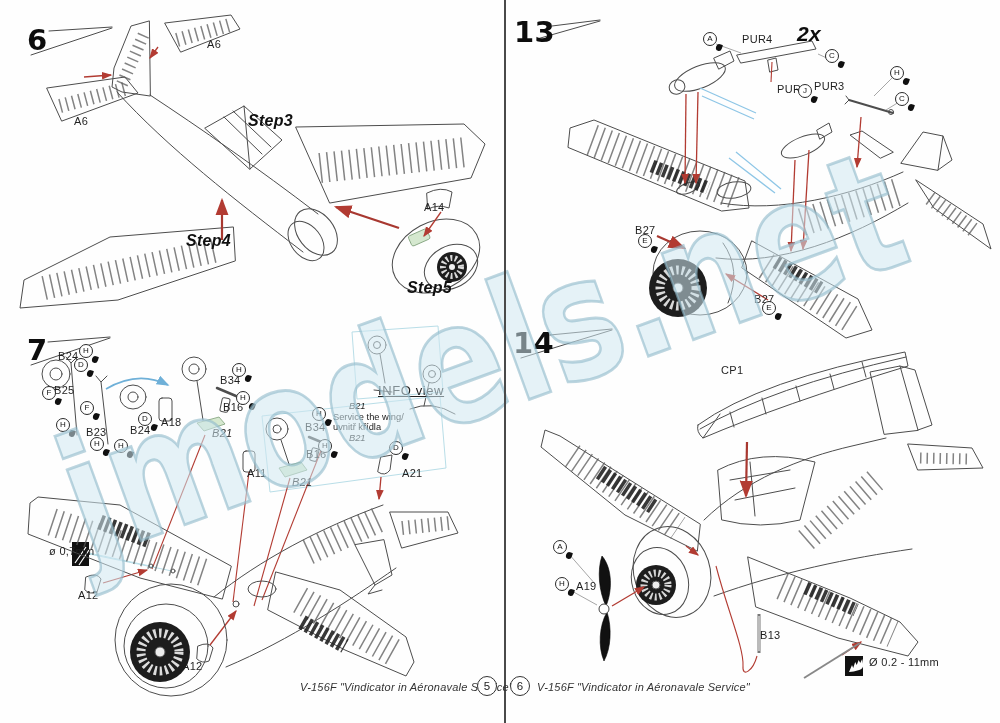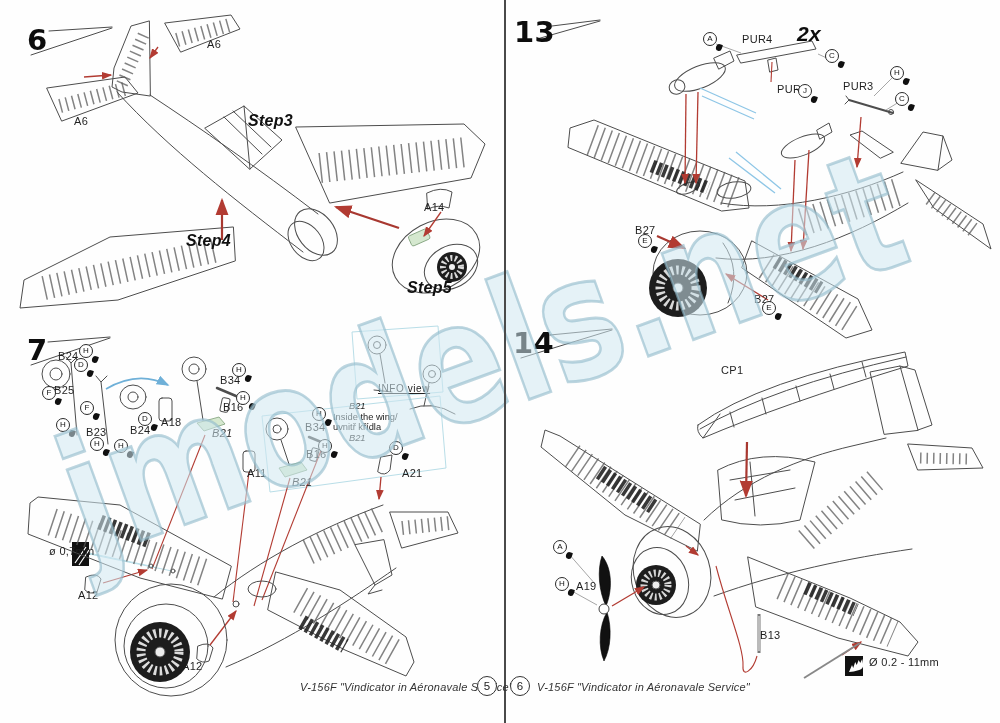--- a/index.html
+++ b/index.html
@@ -4,21 +4,21 @@
 <style>
   html,body{margin:0;padding:0}
   body{width:1000px;height:723px;background:#fefefe;font-family:"Liberation Sans",sans-serif;position:relative;overflow:hidden}
   .sheet{position:absolute;inset:0}
   svg.art{position:absolute;left:0;top:0}
   .lbl{position:absolute;font-size:11px;color:#1f1f1f;letter-spacing:.3px;white-space:nowrap}
   .it{font-style:italic}
   .bd{font-weight:bold;font-style:italic;font-size:16px;color:#101010}
   .badge{font-size:29px;font-weight:bold;color:#0d0d0d;font-family:"DejaVu Sans",sans-serif;line-height:28px}
   .qty{font-size:21px;font-weight:bold;font-style:italic;color:#0d0d0d}
-  .info{font-size:10px;text-decoration:underline;letter-spacing:.6px;color:#222}
+  .info{font-size:13px;text-decoration:underline;letter-spacing:.6px;color:#222}
   .note{position:absolute;font-size:9.3px;line-height:10.5px;color:#222}
   .note .b21{font-style:italic;margin-left:16px}
   .co{position:absolute;width:12px;height:12px;border:1px solid #2a2a2a;border-radius:50%;background:#fff;font-size:8px;line-height:12px;text-align:center;color:#111}
   .co b{font-weight:normal}
   .co i{position:absolute;right:-6px;bottom:-6px;width:6px;height:7px;background:#101010;border-radius:60% 10% 60% 60%;transform:rotate(18deg)}
   .divider{position:absolute;left:504px;top:0;width:2px;height:723px;background:#4a4a4a}
   .pg{position:absolute;width:18px;height:18px;border:1.4px solid #333;border-radius:50%;font-size:11.5px;line-height:18px;text-align:center;color:#222;background:#fff}
   .ft{position:absolute;font-size:11px;font-style:italic;color:#333;letter-spacing:.2px;white-space:nowrap}
   .wm{position:absolute;inset:0;pointer-events:none}
   .ln{stroke:#4d4d4d;fill:none;stroke-width:1;stroke-linecap:round;stroke-linejoin:round}
@@ -284,33 +284,33 @@
 <div class="lbl" style="left:223px;top:401px">B16</div>
 <div class="lbl it" style="left:212px;top:427px">B21</div>
 <div class="lbl" style="left:247px;top:467px">A11</div>
 <div class="lbl" style="left:305px;top:421px">B34</div>
 <div class="lbl" style="left:306px;top:448px">B16</div>
 <div class="lbl it" style="left:292px;top:476px">B21</div>
 <div class="lbl" style="left:402px;top:467px">A21</div>
 <div class="lbl info" style="left:378px;top:383px">INFO view</div>
 <div class="note" style="left:333px;top:401px">
   <div class="b21">B21</div>
-  <div>Inside the wing/</div>
+  <div>Service the wing/</div>
   <div>uvnitř křídla</div>
   <div class="b21">B21</div>
 </div>
 <div class="lbl" style="left:49px;top:545px">ø 0,7mm</div>
 <div class="lbl" style="left:78px;top:589px">A12</div>
 <div class="lbl" style="left:182px;top:660px">A12</div>
 
 <div class="lbl badge" style="left:514px;top:18px">13</div>
 <div class="lbl" style="left:742px;top:33px">PUR4</div>
 <div class="lbl qty" style="left:797px;top:22px">2x</div>
 <div class="lbl" style="left:777px;top:83px">PUR6</div>
-<div class="lbl" style="left:843px;top:80px">PUR3</div>
+<div class="lbl" style="left:814px;top:80px">PUR3</div>
 <div class="lbl" style="left:635px;top:224px">B27</div>
 <div class="lbl" style="left:754px;top:293px">B27</div>
 
 <div class="lbl badge" style="left:513px;top:329px">14</div>
 <div class="lbl" style="left:721px;top:364px">CP1</div>
 <div class="lbl" style="left:576px;top:580px">A19</div>
 <div class="lbl" style="left:760px;top:629px">B13</div>
 <div class="lbl" style="left:869px;top:656px">Ø 0.2 - 11mm</div>
 
 <span class="co" style="left:79px;top:344px"><b>H</b><i></i></span>

